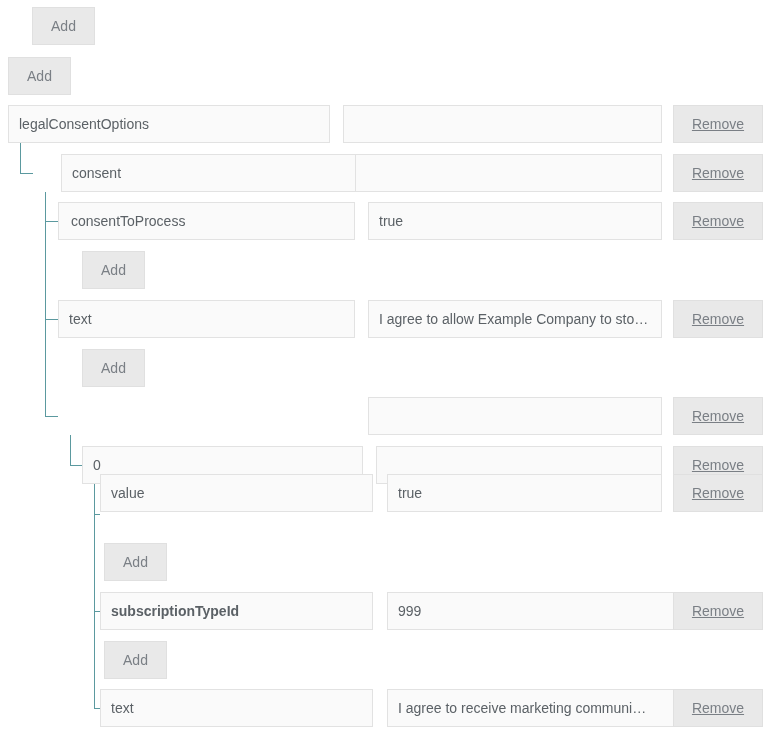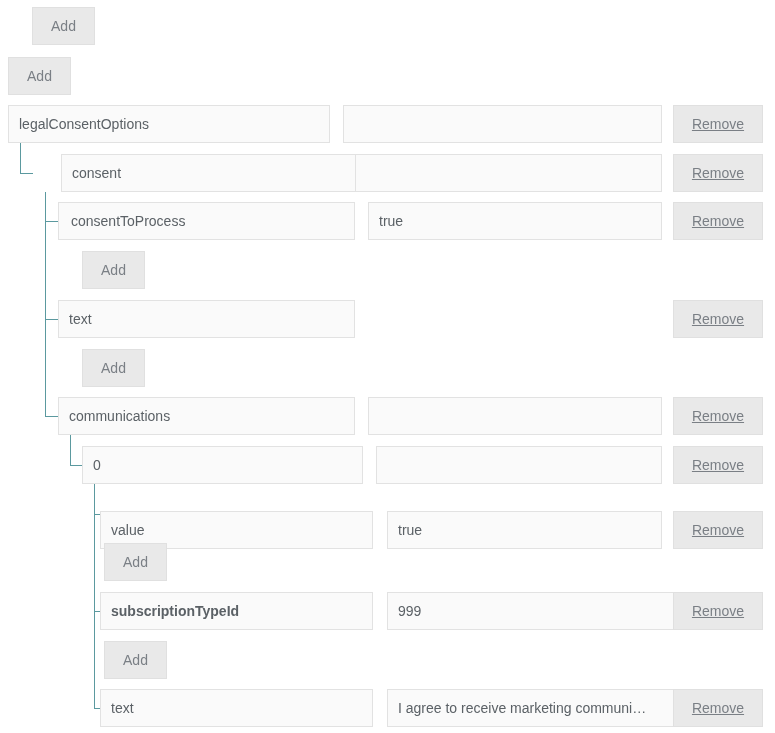--- a/index.html
+++ b/index.html
@@ -106,36 +106,36 @@
     <div class="row" style="top: 202px;">
       <div class="field key" style="left: 58px; width: 297px; padding-left: 12px;">consentToProcess</div>
       <div class="field value" style="left: 368px; width: 294px;">true</div>
       <button class="btn btn-remove" style="left: 673px; width: 90px;">Remove</button>
     </div>
     <div class="row" style="top: 251px;">
       <button class="btn btn-add" style="left: 82px;">Add</button>
     </div>
     <div class="row" style="top: 300px;">
       <div class="field key" style="left: 58px; width: 297px;">text</div>
+      <div class="field value" style="left: 368px; width: 294px;">I agree to allow Example Company to sto…</div>
       <button class="btn btn-remove" style="left: 673px; width: 90px;">Remove</button>
     </div>
     <div class="row" style="top: 349px;">
       <button class="btn btn-add" style="left: 82px;">Add</button>
     </div>
     <div class="row" style="top: 397px;">
-      <div class="field key" style="left: 58px; width: 297px;">communications</div>
       <div class="field value" style="left: 368px; width: 294px;"></div>
       <button class="btn btn-remove" style="left: 673px; width: 90px;">Remove</button>
     </div>
     <div class="row" style="top: 446px;">
       <div class="field key" style="left: 82px; width: 281px;">0</div>
       <div class="field value" style="left: 376px; width: 286px;"></div>
       <button class="btn btn-remove" style="left: 673px; width: 90px;">Remove</button>
     </div>
-    <div class="row" style="top: 511px;">
+    <div class="row" style="top: 474px;">
       <div class="field key" style="left: 100px; width: 273px;">value</div>
       <div class="field value" style="left: 387px; width: 275px;">true</div>
       <button class="btn btn-remove" style="left: 673px; width: 90px;">Remove</button>
     </div>
     <div class="row" style="top: 543px;">
       <button class="btn btn-add" style="left: 104px;">Add</button>
     </div>
     <div class="row" style="top: 592px;">
       <div class="field key" style="left: 100px; width: 273px; font-weight: bold;">subscriptionTypeId</div>
       <div class="field value" style="left: 387px; width: 325px;">999</div>

